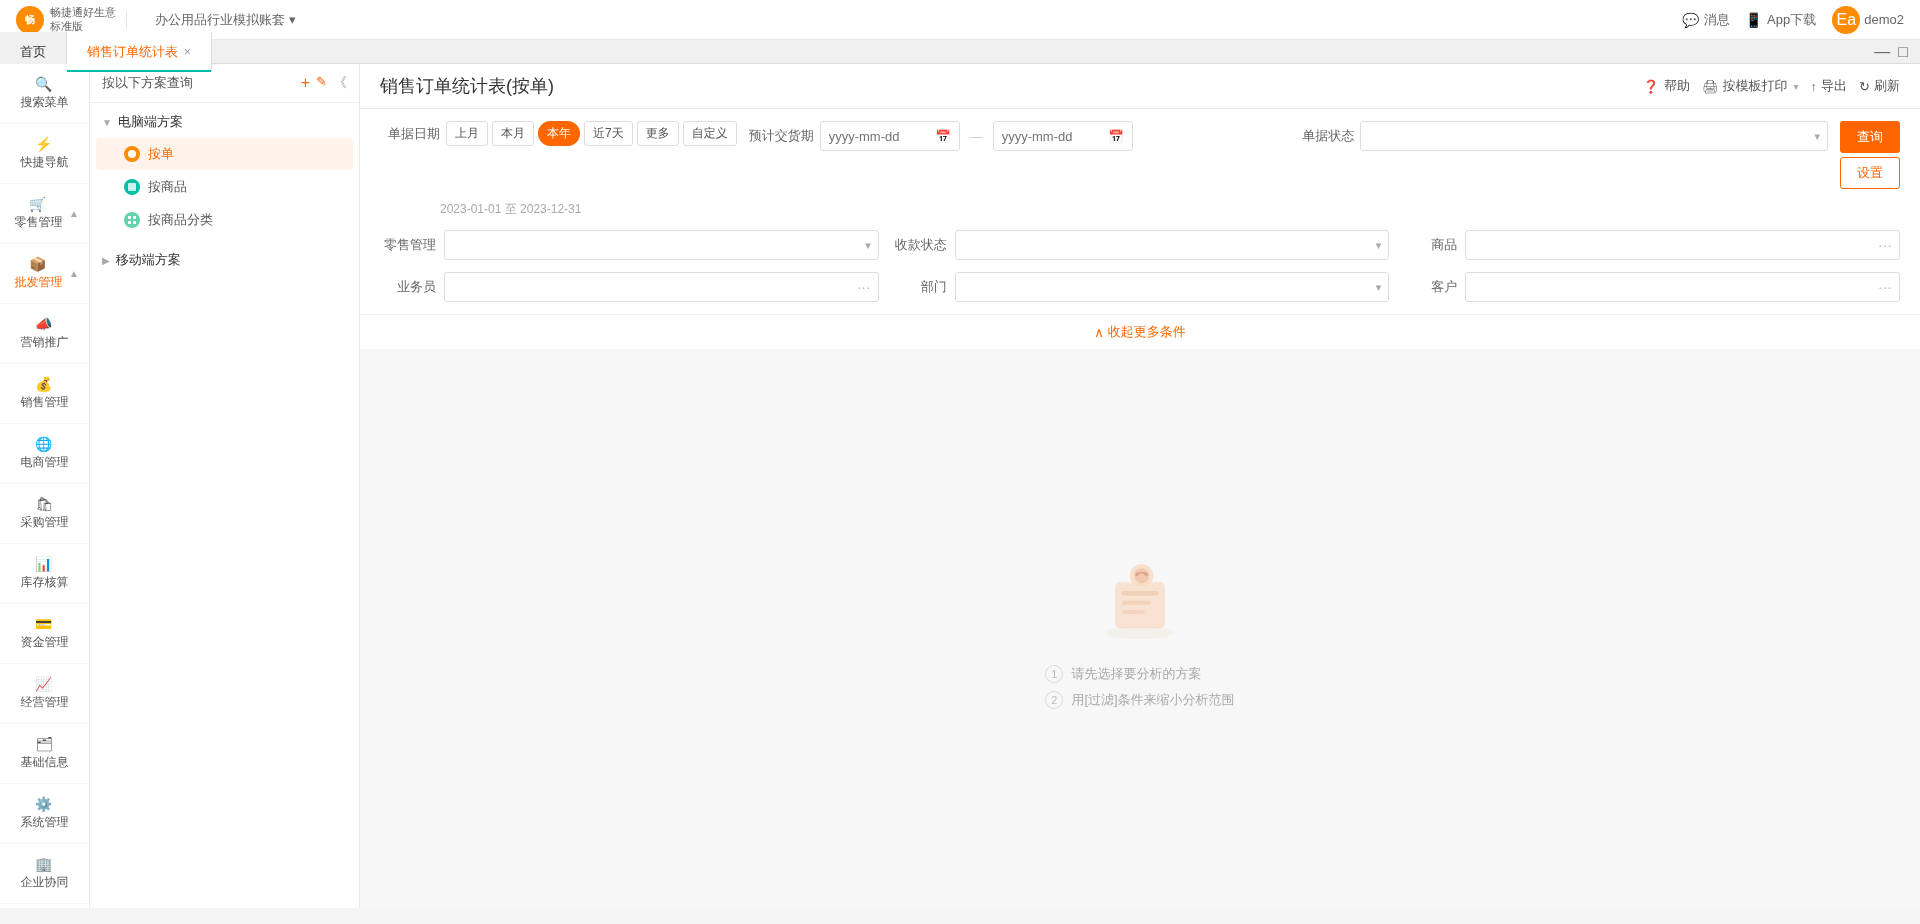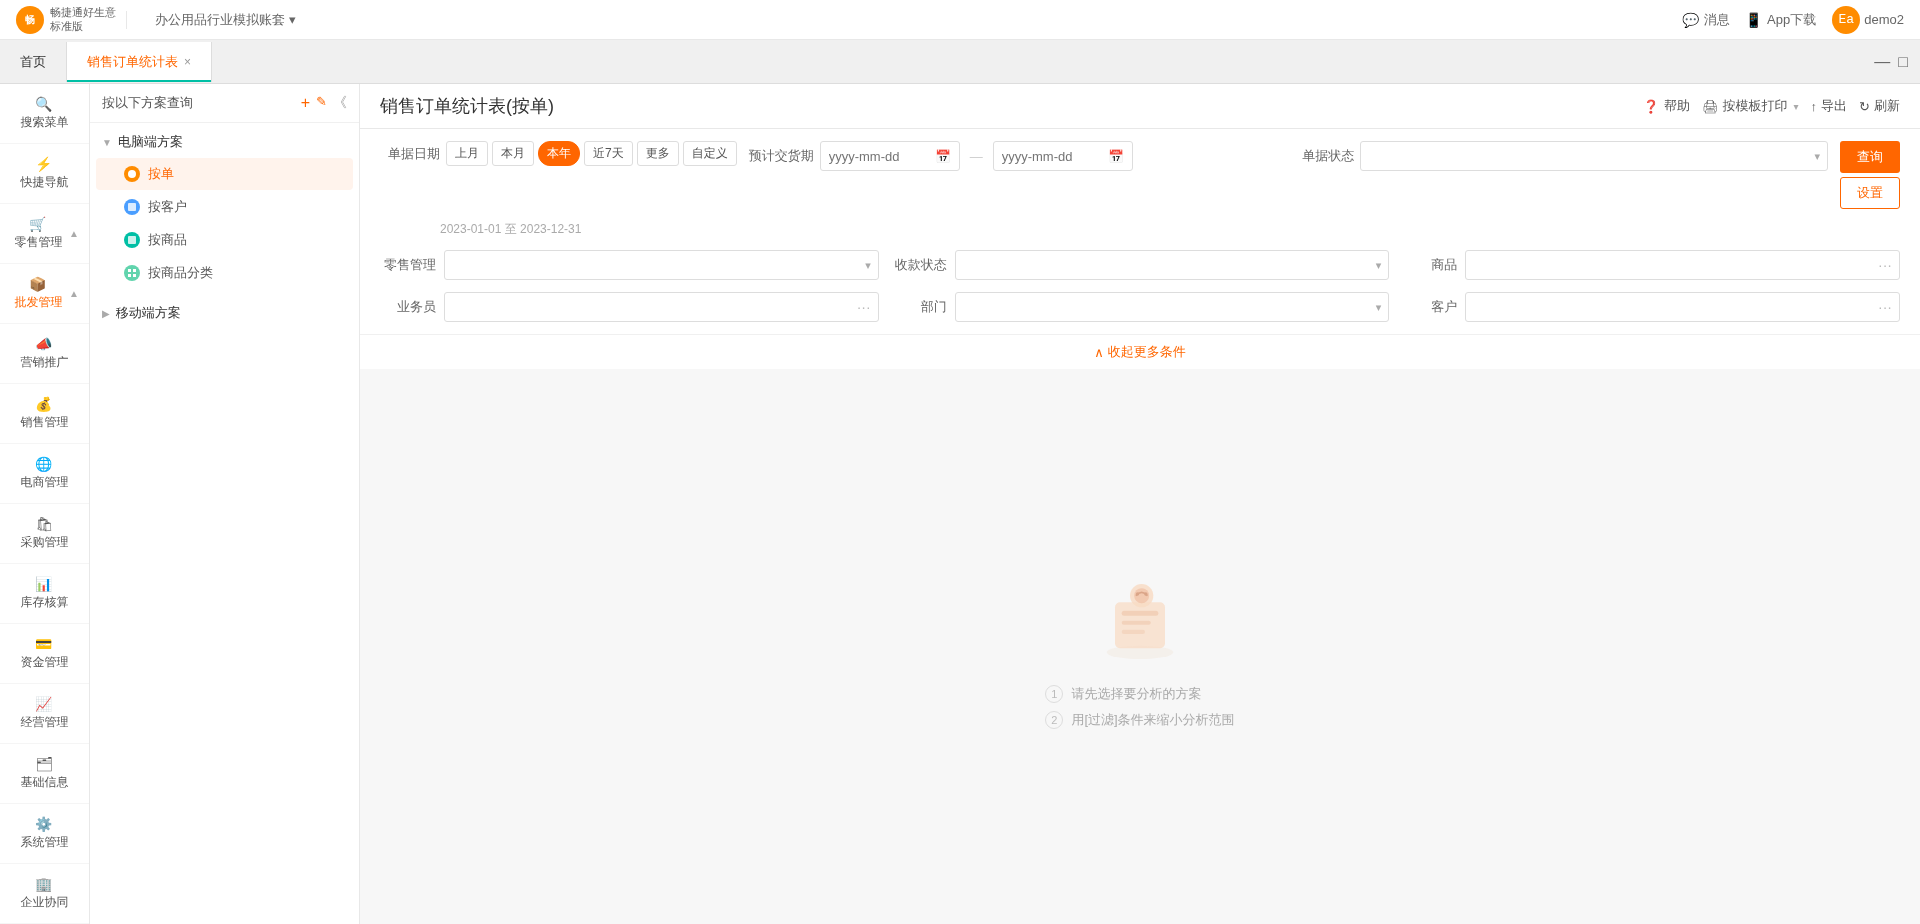--- a/index.html
+++ b/index.html
@@ -20,21 +20,21 @@
     .logo-area { display: flex; align-items: center; gap: 6px; }
     .logo-icon { width: 28px; height: 28px; background: #ff8c00; border-radius: 50%; display: flex; align-items: center; justify-content: center; color: white; font-size: 14px; font-weight: bold; }
     .logo-text { font-size: 12px; color: #666; line-height: 1.2; }
     .app-selector { display: flex; align-items: center; gap: 4px; color: #666; font-size: 13px; border-left: 1px solid #e8e8e8; padding-left: 28px; cursor: pointer; }
     .top-bar-right { display: flex; align-items: center; gap: 16px; color: #666; font-size: 13px; }
     .top-bar-action { display: flex; align-items: center; gap: 4px; cursor: pointer; }
     .avatar { width: 28px; height: 28px; background: #ff8c00; border-radius: 50%; display: flex; align-items: center; justify-content: center; color: white; font-size: 11px; overflow: hidden; }
 
     
     .tab-bar {
-      height: 44px;
+      height: 24px;
       background: #f0f0f0;
       display: flex;
       align-items: center;
       padding: 0 0 0 0;
       border-bottom: 1px solid #ddd;
     }
     .tab-home {
       height: 40px;
       padding: 0 20px;
       display: flex;
@@ -329,21 +329,21 @@
     <div class="top-bar-action">
       <span style="font-size:14px;">💬</span>
       <span>消息</span>
     </div>
     <div class="top-bar-action">
       <span style="font-size:14px;">📱</span>
       <span>App下载</span>
     </div>
     <div class="top-bar-action">
       <div class="avatar">
-        <span style="font-size:13px;font-family:Liberation Mono, monospace;">Ea</span>
+        <span style="font-size:16px;">Ea</span>
       </div>
       <span>demo2</span>
     </div>
   </div>
 </div>
 
 <div class="tab-bar">
   <div class="tab-home">
     <span>首页</span>
   </div>
@@ -449,28 +449,20 @@
 
         <div class="scheme-item active">
           <div class="scheme-item-icon" style="background:#ff8c00;">
             <svg width="10" height="10" viewBox="0 0 10 10">
                 <circle cx="5" cy="5" r="4" fill="white"></circle>
               </svg>
           </div>
           <span>按单</span>
         </div>
 
-        <div class="scheme-item">
-          <div class="scheme-item-icon blue">
-            <svg width="10" height="10" viewBox="0 0 10 10">
-                <rect x="1" y="1" width="8" height="8" rx="1" fill="white" opacity="0.8"></rect>
-              </svg>
-          </div>
-          <span>按客户</span>
-        </div>
 
         <div class="scheme-item">
           <div class="scheme-item-icon teal">
             <svg width="10" height="10" viewBox="0 0 10 10">
                 <rect x="1" y="1" width="8" height="8" rx="1" fill="white" opacity="0.8"></rect>
               </svg>
           </div>
           <span>按商品</span>
         </div>
 

